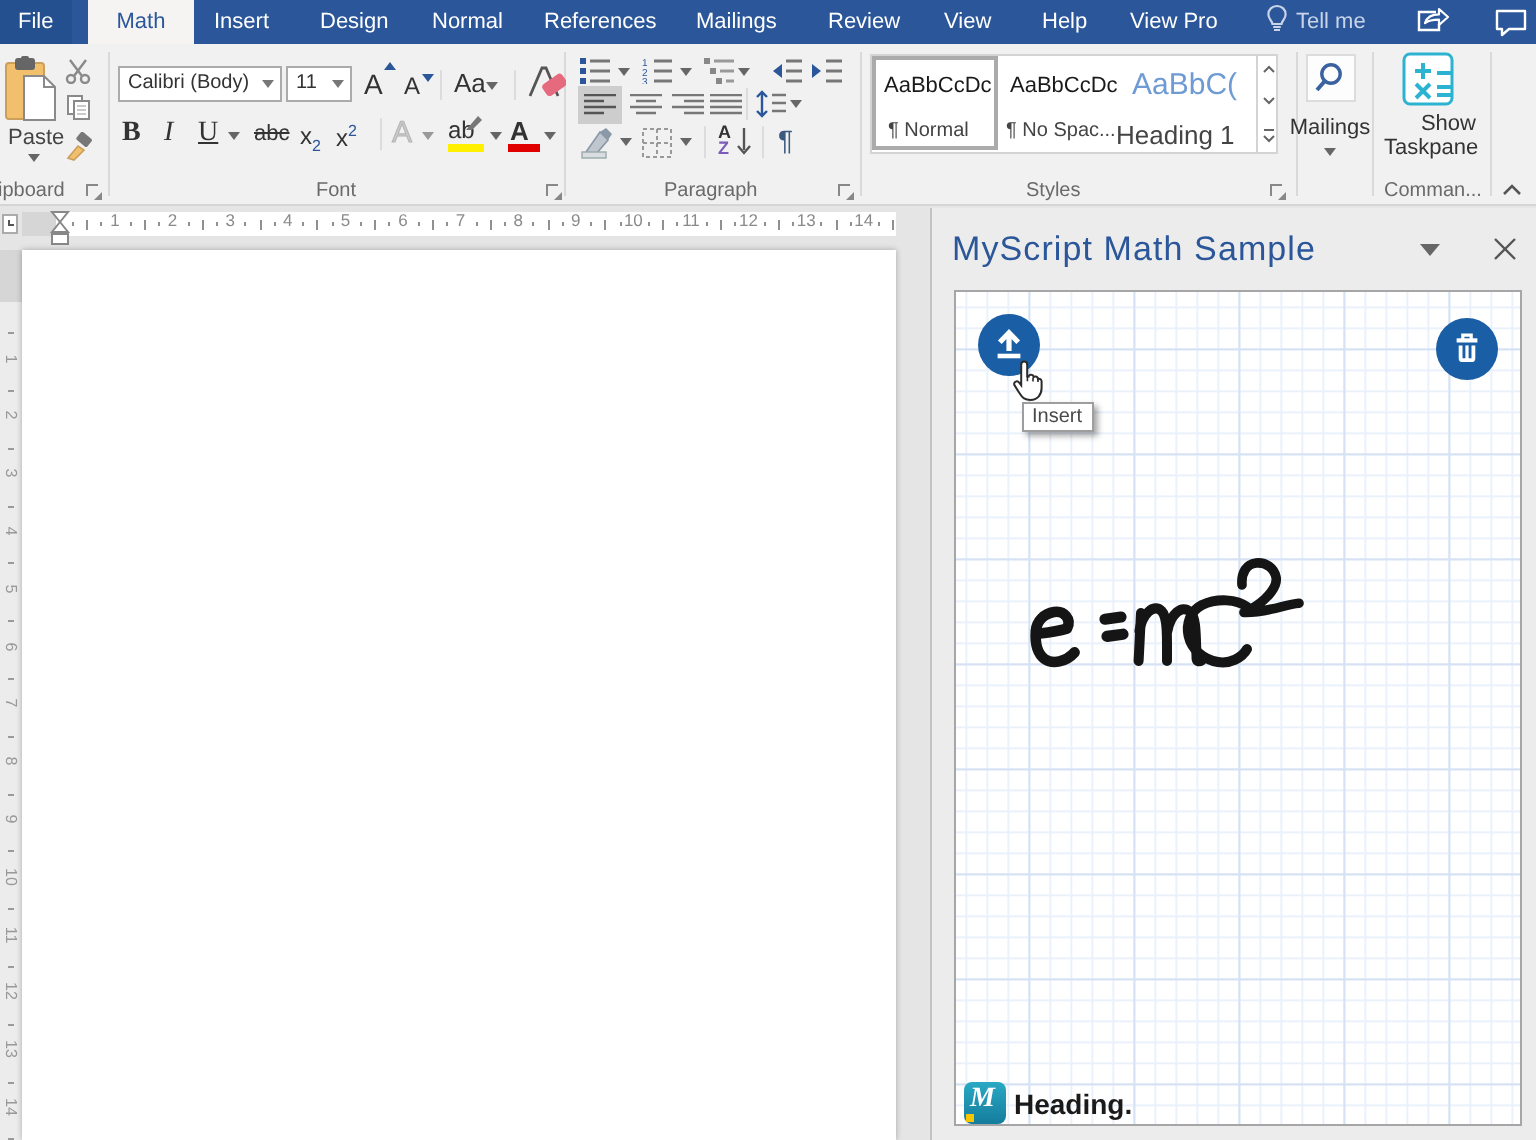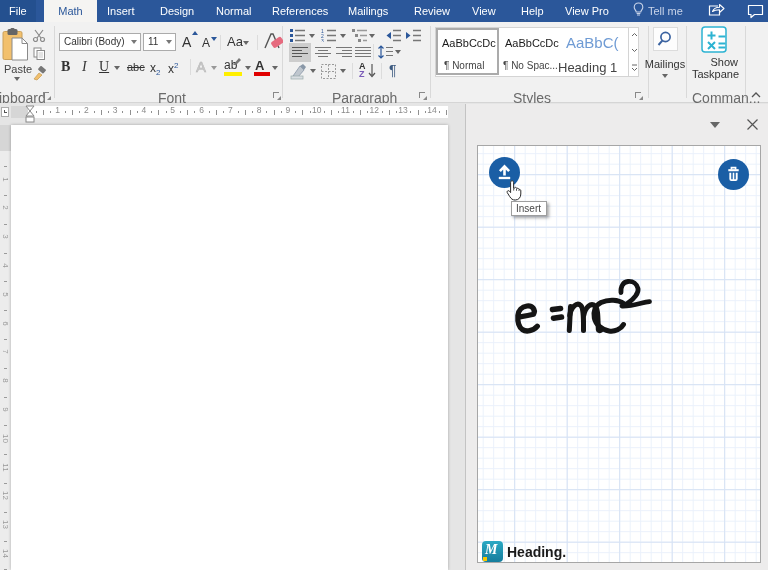--- a/index.html
+++ b/index.html
@@ -8,21 +8,21 @@
   .abs { position:absolute; }
 
   
   #tabbar { position:absolute; left:0; top:0; width:768px; height:22px; background:#2b579a; }
   .tab { position:absolute; top:0; height:22px; line-height:22px; color:#fff; font-size:11px; }
   #hometab { position:absolute; left:44px; top:0; width:53px; height:22px; background:#f5f4f2; color:#2b579a; font-size:11px; text-align:center; line-height:22px; }
 
   
   #ribbon { position:absolute; left:0; top:22px; width:768px; height:81px; background:#f1f1f1; border-bottom:1px solid #d5d5d5; }
   .gdiv { position:absolute; top:4px; width:1px; height:72px; background:#d9d9d9; }
-  .glabel { position:absolute; top:68px; font-size:14px; color:#6a6a6a; }
+  .glabel { position:absolute; top:68px; font-size:10px; color:#6a6a6a; }
   .launcher { position:absolute; width:8px; height:8px; }
   .launcher:before { content:""; position:absolute; left:0; top:0; width:5px; height:5px; border-left:1px solid #888; border-top:1px solid #888; }
   .launcher:after { content:""; position:absolute; right:0; bottom:0; width:0; height:0; border-right:4px solid #888; border-top:4px solid transparent; }
   .carat { position:absolute; width:0; height:0; border-left:3px solid transparent; border-right:3px solid transparent; border-top:4px solid #666; }
   .combo { position:absolute; background:#fff; border:1px solid #ababab; font-size:10px; color:#333; }
 
   
   #rulerrow { position:absolute; left:0; top:103px; width:768px; height:20px; background:#e5e5e5; }
   #hruler { position:absolute; left:11px; top:3px; width:437px; height:12px; background:#fff; }
   .rnum { position:absolute; top:1.5px; font-size:8.5px; color:#8a8a8a; }
@@ -363,20 +363,21 @@
     <div class="abs" style="left:4px; top:329.1px; width:3px; height:1px; background:#9a9a9a;"></div>
     <div class="abs" style="left:4px; top:357.9px; width:3px; height:1px; background:#9a9a9a;"></div>
     <div class="abs" style="left:4px; top:386.7px; width:3px; height:1px; background:#9a9a9a;"></div>
     <div class="abs" style="left:4px; top:415.5px; width:3px; height:1px; background:#9a9a9a;"></div>
     <div class="abs" style="left:4px; top:444.3px; width:3px; height:1px; background:#9a9a9a;"></div>
   </div>
   <div id="page"></div>
 </div>
 
 <div id="pane">
+  <div id="panetitle">MyScript Math Sample</div>
   <div class="carat" style="left:244px; top:18px; border-top-color:#666; border-left-width:5px; border-right-width:5px; border-top-width:6px;"></div>
   <svg class="abs" style="left:280px; top:14px;" width="13" height="13" viewBox="0 0 13 13">
     <path d="M1.5 1.5 L11.5 11.5 M11.5 1.5 L1.5 11.5" stroke="#555" stroke-width="1.2"></path>
   </svg>
   <div id="canvas"></div>
 
   <div class="bluebtn" style="left:23px; top:53px;"></div>
   <svg class="abs" style="left:23px; top:53px;" width="31" height="31" viewBox="0 0 31 31">
     <path d="M15.5 18.5 V10 M10.9 14.1 L15.5 9.4 L20.1 14.1" stroke="#fff" stroke-width="2.6" fill="none"></path>
     <path d="M9.8 21 h11.4" stroke="#fff" stroke-width="2.3"></path>

